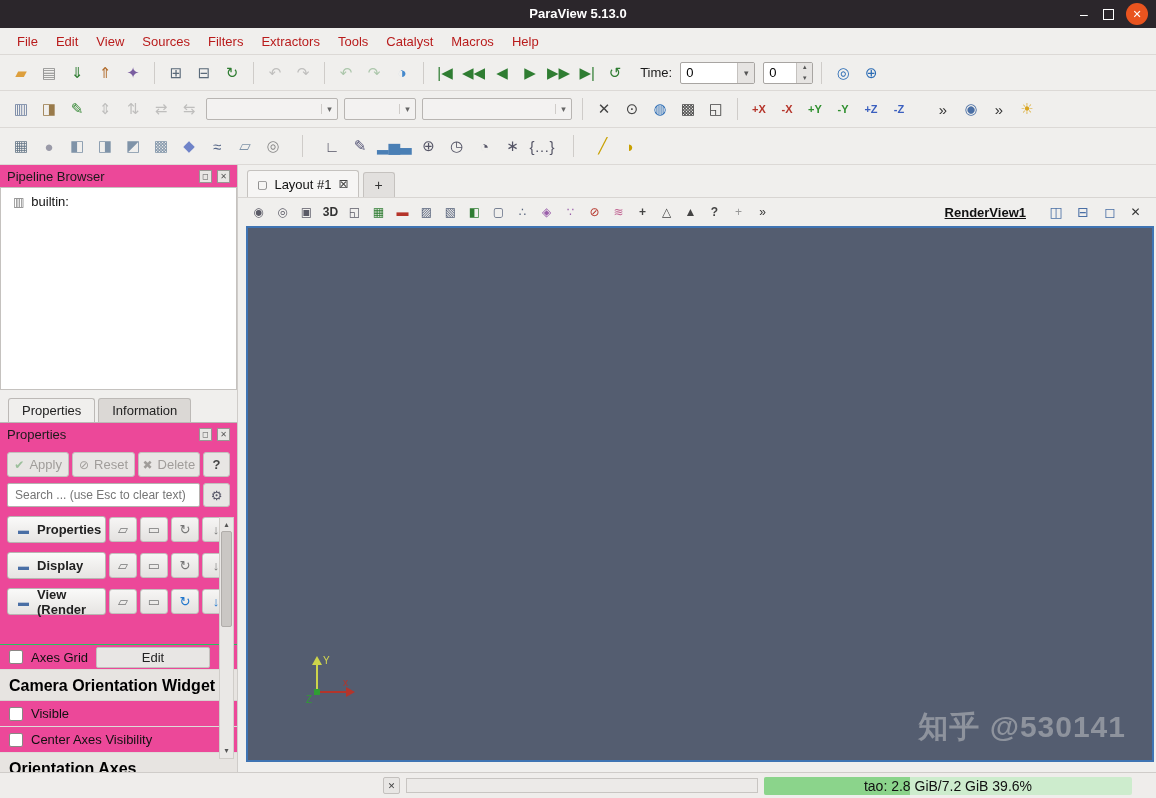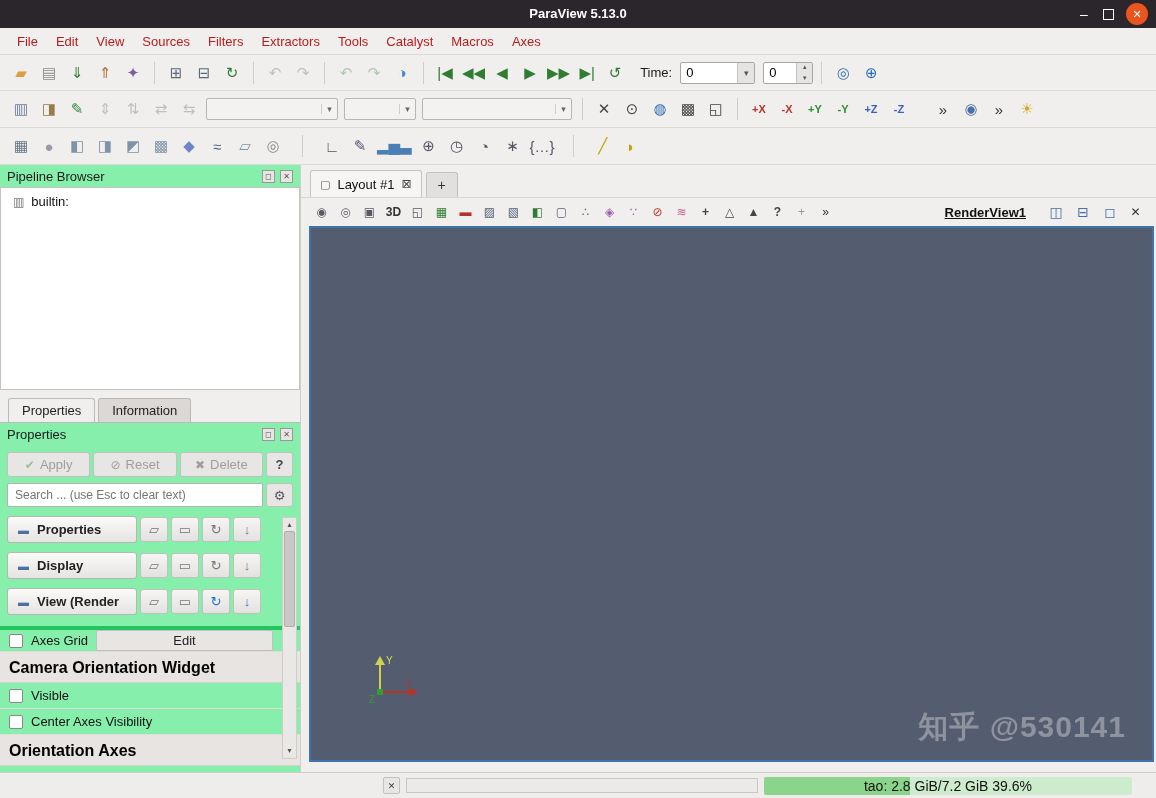--- a/index.html
+++ b/index.html
@@ -38,21 +38,21 @@
   .s-updown span{flex:1;font-size:7px;line-height:10px;text-align:center;color:#555;}
 
   .combo{display:flex;align-items:center;height:22px;border:1px solid #b8b5b2;background:#f3f2f1;border-radius:2px;margin:0 2px;}
   .combo .c-val{flex:1;font-size:12px;padding:0 5px;color:#333;}
   .combo .c-arrow{width:16px;text-align:center;font-size:9px;color:#666;border-left:1px solid #cfccc9;}
   .combo.w1{width:132px;} .combo.w2{width:72px;} .combo.w3{width:150px;}
   .axis-btn{font-size:11px;font-weight:bold;}
 
   
   .main{position:absolute;top:165px;left:0;width:1156px;height:607px;display:flex;}
-  .sidebar{position:relative;width:301px;flex:none;border-right:1px solid #cfccc9;background:#86efac;}
+  .sidebar{position:relative;width:238px;flex:none;border-right:1px solid #cfccc9;background:#ec4899;}
   .panel-header{height:22px;display:flex;align-items:center;gap:5px;padding:0 7px;font-size:13px;color:#1a1a1a;}
   .ph-title{flex:1;}
   .ph-btn{width:13px;height:13px;border:1px solid #9a9794;background:#e8e6e4;font-size:8px;line-height:11px;text-align:center;color:#555;}
   .tree{background:#fff;border:1px solid #c5c2bf;height:203px;overflow:hidden;}
   .tree-item{display:flex;align-items:center;gap:7px;padding:6px 6px 0 12px;font-size:13px;color:#111;}
   .tree-ico{color:#7a7a7a;font-size:12px;}
   .tabs{display:flex;align-items:flex-end;padding:8px 0 0 8px;background:#f0efed;border-bottom:1px solid #bcb9b6;}
   .tab{padding:4px 13px;font-size:13px;background:#dbd8d5;border:1px solid #bcb9b6;border-bottom:none;border-radius:3px 3px 0 0;margin-right:3px;color:#222;}
   .tab.active{background:#f0efed;}
   .action-row{display:flex;gap:3px;margin:7px 7px 0;}
@@ -61,21 +61,21 @@
   .help-btn{flex:none;width:27px;color:#444;font-weight:bold;}
   .search-row{display:flex;gap:3px;margin:6px 7px 0;}
   .search-row input{flex:1;height:24px;border:1px solid #b5b2af;padding:0 7px;font-size:12px;background:#fff;color:#333;border-radius:2px;}
   .gear-btn{flex:none;width:27px;height:24px;border:1px solid #c3c0bd;background:#e8e6e4;border-radius:3px;display:flex;align-items:center;justify-content:center;font-size:13px;color:#556;}
   .section-row{display:flex;gap:3px;margin:9px 7px 0;align-items:center;}
   .section-btn{width:130px;height:27px;display:flex;align-items:center;gap:8px;padding-left:10px;border:1px solid #b8b5b2;border-radius:3px;background:linear-gradient(#fafaf9,#e6e4e2);font-weight:bold;font-size:13px;color:#222;}
   .sec-ico{color:#4a6fa5;font-size:11px;}
   .mini-btns{display:flex;gap:3px;}
   .mini-btn{width:28px;height:25px;border:1px solid #c3c0bd;border-radius:3px;background:linear-gradient(#f6f5f4,#e4e2e0);display:flex;align-items:center;justify-content:center;font-size:13px;}
   .prop-row{display:flex;align-items:center;gap:8px;padding:0 9px;height:26px;border-bottom:1px solid #dedbd8;font-size:13px;color:#111;}
-  .prop-row.first{margin-top:11px;border-top:4px solid #22c55e;}
+  .prop-row.first{margin-top:29px;border-top:1px solid #22c55e;}
   .checkbox{width:14px;height:14px;border:1px solid #8a8784;background:#fff;flex:none;border-radius:2px;}
   .edit-btn{flex:1;height:21px;border:1px solid #c3c0bd;background:#e8e6e4;text-align:center;line-height:20px;font-size:13px;color:#222;border-radius:2px;margin-right:18px;}
   .prop-head{font-weight:bold;font-size:16px;padding:7px 9px 5px;border-bottom:1px solid #d5d2cf;color:#000;background:#e7e4e1;}
   .scrollbar{position:absolute;right:3px;top:352px;width:15px;height:242px;background:#eae8e6;border:1px solid #d0cdc9;display:flex;flex-direction:column;align-items:center;padding:1px 0;}
   .sb-arrow{font-size:8px;color:#555;height:12px;line-height:12px;}
   .sb-thumb{width:11px;height:96px;background:#cac7c4;border:1px solid #b0adaa;border-radius:2px;}
   .sb-bottom{margin-top:auto;}
 
   
   .viewarea{flex:1;position:relative;background:#f0efed;}
@@ -118,21 +118,21 @@
   <div class="menubar">
     <span class="menu-item">File</span>
       <span class="menu-item">Edit</span>
       <span class="menu-item">View</span>
       <span class="menu-item">Sources</span>
       <span class="menu-item">Filters</span>
       <span class="menu-item">Extractors</span>
       <span class="menu-item">Tools</span>
       <span class="menu-item">Catalyst</span>
       <span class="menu-item">Macros</span>
-      <span class="menu-item">Axes</span>
+      <span class="menu-item">Help</span>
   </div>
 
   <div class="toolbar t1">
     <div class="grp">
         <span class="tb-icon" style="color: rgb(221, 159, 61);">▰</span>
         <span class="tb-icon" style="color: rgb(138, 138, 138);">▤</span>
         <span class="tb-icon" style="color: rgb(47, 125, 50);">⇓</span>
         <span class="tb-icon" style="color: rgb(176, 106, 42);">⇑</span>
         <span class="tb-icon" style="color: rgb(122, 94, 160);">✦</span>
       </div>

